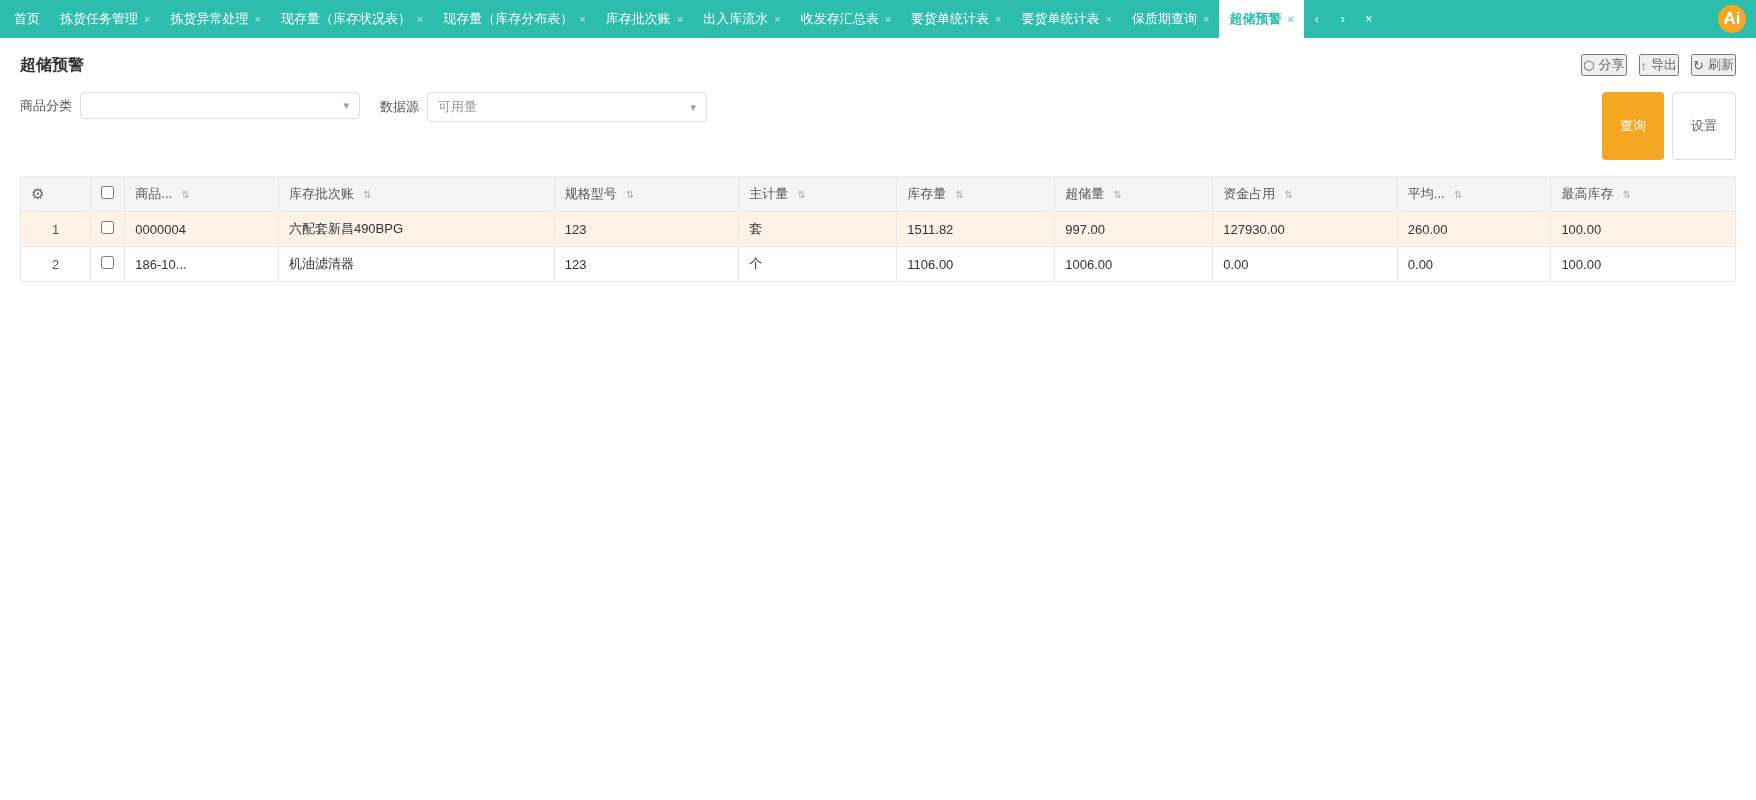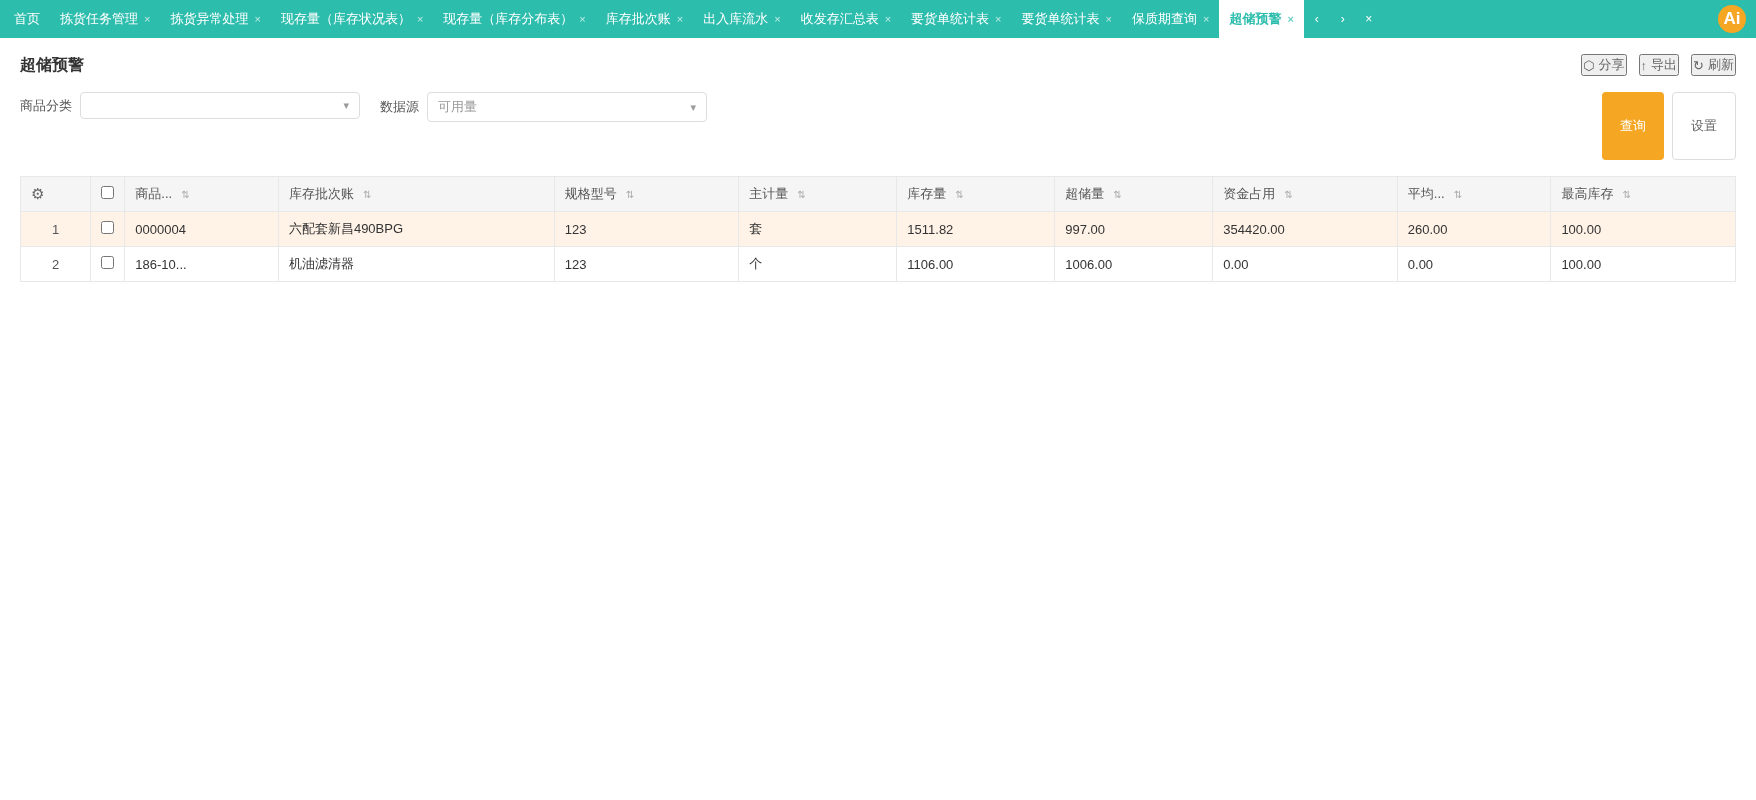--- a/index.html
+++ b/index.html
@@ -374,21 +374,21 @@
     <tbody id="table-body">
     <tr>
       <td class="row-num">1</td>
       <td class="col-check"><input type="checkbox" style=""></td>
       <td>0000004</td>
       <td>六配套新昌490BPG</td>
       <td>123</td>
       <td>套</td>
       <td>1511.82</td>
       <td>997.00</td>
-      <td>354420.00</td>
+      <td>127930.00</td>
       <td>260.00</td>
       <td>100.00</td>
     </tr>
         <tr>
       <td class="row-num">2</td>
       <td class="col-check"><input type="checkbox" style=""></td>
       <td>186-10...</td>
       <td>机油滤清器</td>
       <td>123</td>
       <td>个</td>

